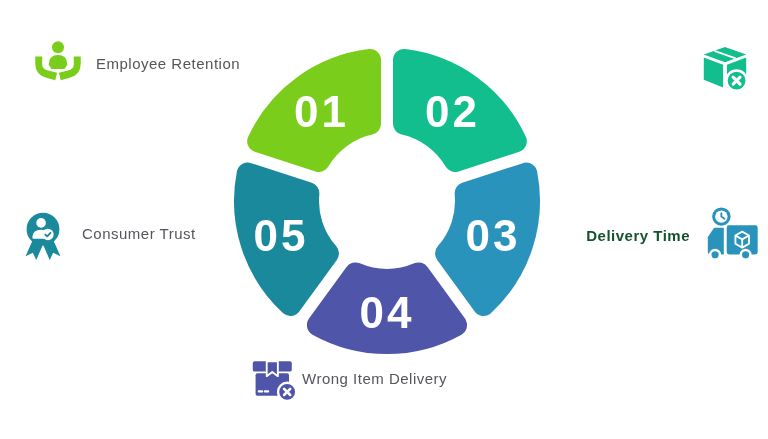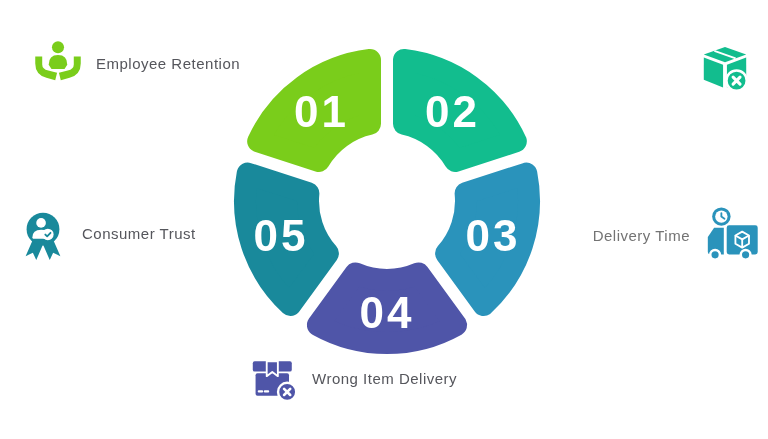--- a/index.html
+++ b/index.html
@@ -71,39 +71,39 @@
         <line x1="17" y1="7.2" x2="39" y2="15" stroke="#fff" stroke-width="2"></line>
         <polygon points="6,14 26,21.5 26,45 6,37" fill="currentColor"></polygon>
         <polygon points="50,14 30,21.5 30,45 50,37" fill="currentColor"></polygon>
         <circle cx="40" cy="38" r="10.5" fill="currentColor" stroke="#fff" stroke-width="2.6"></circle>
         <path d="M36.4 34.4 L43.6 41.6 M43.6 34.4 L36.4 41.6" stroke="#fff" stroke-width="3.2" stroke-linecap="round"></path>
       </svg>
     </span>
   </div>
 
   <div class="label-row" style="top: 204px; right: 4px; color: rgb(42, 147, 187);">
-    <span class="label-text" style="color: #737373;">Delivery Time</span>
+    <span class="label-text" style="color: #14532d; font-weight: bold;">Delivery Time</span>
     <span class="icon-wrap">
       <svg viewBox="0 0 64 64" width="62" height="62">
         <circle cx="20" cy="13" r="9.5" fill="currentColor"></circle>
         <circle cx="20" cy="13" r="6.4" fill="#fff"></circle>
         <path d="M20 9.4 V13 L23.2 15.2" stroke="currentColor" stroke-width="1.9" fill="none" stroke-linecap="round"></path>
         <path d="M6 34 L12.5 24.5 H22.5 V52 H9 Q6 52 6 49 Z" fill="currentColor"></path>
         <rect x="25.5" y="22" width="32" height="30" rx="2.5" fill="currentColor"></rect>
         <g stroke="#fff" stroke-width="1.9" fill="none" stroke-linejoin="round">
           <polygon points="41.5,28.5 48.5,32.5 41.5,36.5 34.5,32.5"></polygon>
           <path d="M34.5 32.5 V41 L41.5 45 L48.5 41 V32.5 M41.5 36.5 V45"></path>
         </g>
         <circle cx="13.5" cy="52.5" r="5" fill="currentColor" stroke="#fff" stroke-width="2.6"></circle>
         <circle cx="45" cy="52.5" r="5" fill="currentColor" stroke="#fff" stroke-width="2.6"></circle>
       </svg>
     </span>
   </div>
 
-  <div class="label-row" style="left: 250px; top: 352px; gap: 10px; color: rgb(79, 85, 168);">
+  <div class="label-row" style="left: 250px; top: 352px; gap: 0; color: rgb(79, 85, 168);">
     <span class="icon-wrap">
       <svg viewBox="0 0 56 56" width="52" height="52">
         <rect x="3" y="10" width="42" height="11" rx="2" fill="currentColor"></rect>
         <rect x="6" y="23" width="36" height="24" rx="2" fill="currentColor"></rect>
         <path d="M18 10 H30 V26 L24 21.5 L18 26 Z" fill="currentColor" stroke="#fff" stroke-width="2" stroke-linejoin="round"></path>
         <path d="M9.5 42.5 H13 M16 42.5 H19.5" stroke="#fff" stroke-width="2.4" stroke-linecap="round"></path>
         <circle cx="40" cy="43" r="9.8" fill="currentColor" stroke="#fff" stroke-width="2.6"></circle>
         <path d="M36.7 39.7 L43.3 46.3 M43.3 39.7 L36.7 46.3" stroke="#fff" stroke-width="2.8" stroke-linecap="round"></path>
       </svg>
     </span>

